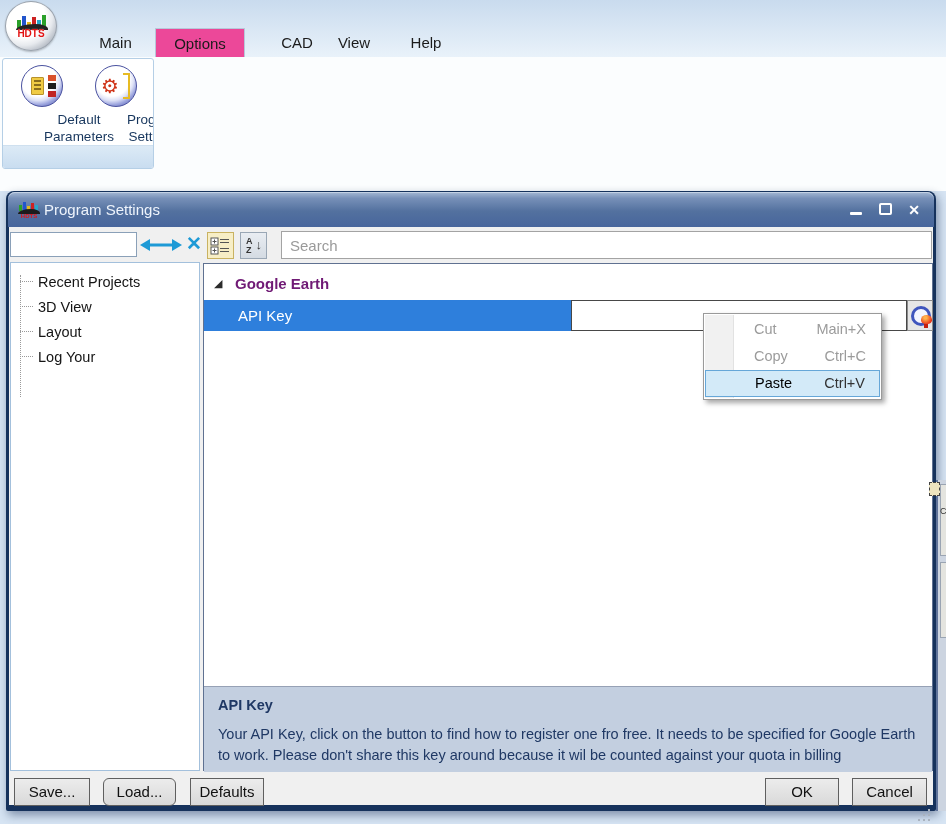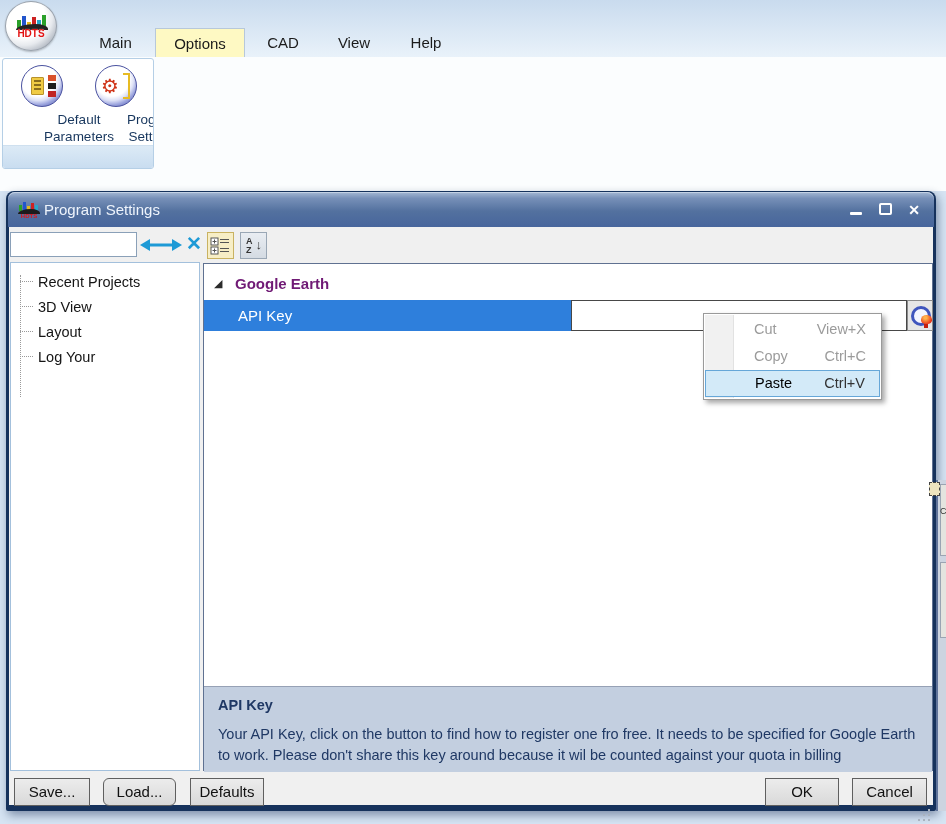--- a/index.html
+++ b/index.html
@@ -19,21 +19,21 @@
   .skyline { position:absolute; left:11px; top:11px; width:30px; height:16px; display:flex; align-items:flex-end; gap:1px; }
   .skyline i { display:block; width:4px; }
   .logo-road { position:absolute; left:10px; top:22px; width:32px; height:6px; background:#222;
                border-radius:60% 40% 0 0 / 100% 80% 0 0; }
   .logo-text { position:absolute; left:0; right:0; top:26px; text-align:center;
                font-size:10px; font-weight:bold; color:#e21212; letter-spacing:0;
                text-shadow:0 0 1px #fff; }
 
   .tabrow { top:28px; height:29px; font-size:15px; color:#1b1b1b; }
   .tab { position:absolute; top:0; height:29px; line-height:29px; text-align:center; cursor:pointer; }
-  .tab.selected { background:#fef9c3; border:1px solid #b7c8da; border-bottom:none; }
+  .tab.selected { background:#ec4899; border:1px solid #b7c8da; border-bottom:none; }
 
   #ribbon-group { left:2px; top:58px; width:152px; height:111px;
     border:1px solid #b5cfe6; border-radius:3px; background:#ffffff; overflow:hidden; }
   #ribbon-group .group-footer { position:absolute; left:0; bottom:0; width:100%; height:23px;
     background:linear-gradient(#dceaf6,#c9ddf0); border-top:1px solid #cfe0ef; }
   .ribbon-btn { position:absolute; top:2px; width:74px; height:84px; cursor:pointer; text-align:center; }
   .icon-circle { position:absolute; left:50%; transform:translateX(-50%); top:4px; width:42px; height:42px;
     border-radius:50%;
     background:radial-gradient(circle at 40% 32%, #ffffff 48%, #dde1f6 60%, #9aa3dd 72%, #5f68b5 88%, #474f9b 100%);
     border:1px solid #4a52a0; }
@@ -177,21 +177,21 @@
     <i style="height:9px;background:#28a7c8"></i>
       <i style="height:14px;background:#2aa02a"></i>
   </span>
   <span class="logo-road"></span>
   <span class="logo-text">HDTS</span>
 </div>
 
 <div class="abs tabrow" style="left:0;width:946px;">
   <span class="tab" style="left:88px;width:55px;">Main</span>
   <span class="tab selected" style="left:155px;width:90px;">Options</span>
-  <span class="tab" style="left:258px;width:50px;">CAD</span>
+  <span class="tab" style="left:272px;width:50px;">CAD</span>
   <span class="tab" style="left:330px;width:48px;">View</span>
   <span class="tab" style="left:403px;width:46px;">Help</span>
 </div>
 
 <div class="abs" id="ribbon-group">
   <div class="ribbon-btn" style="left:2px;">
     <span class="icon-circle">
       <span class="dp-doc">
           <i></i>
           <i></i>
@@ -278,20 +278,21 @@
           <line x1="12" y1="9.5" x2="21" y2="9.5" stroke="#555"></line>
         <line x1="12" y1="15.5" x2="21" y2="15.5" stroke="#555"></line>
           <line x1="12" y1="18.5" x2="21" y2="18.5" stroke="#555"></line>
       </svg>
     </div>
     <div class="tool-btn" id="btn-sort">
       <span class="sort-let a">A</span>
       <span class="sort-let z">Z</span>
       <span class="sort-arrow">↓</span>
     </div>
+    <input id="search-input" type="text" placeholder="Search" style="">
 
     <div id="grid-wrap">
       <div id="grid-area">
         <div id="cat-row">
           <span id="cat-expander">◢</span>
           <span id="cat-label">Google Earth</span>
         </div>
         <div id="prop-row">
           <div id="prop-name">API Key</div>
           <div id="prop-editor">
@@ -317,21 +318,21 @@
     <div class="dlg-btn" id="btn-ok">OK</div>
     <div class="dlg-btn" id="btn-cancel">Cancel</div>
     <div id="resize-grip"></div>
   </div>
 </div>
 
 <div class="abs" id="context-menu">
   <span class="gutter"></span>
   <div class="menu-item disabled">
     <span class="lbl">Cut</span>
-    <span class="sc">View+X</span>
+    <span class="sc">Main+X</span>
   </div>
   <div class="menu-item disabled">
     <span class="lbl">Copy</span>
     <span class="sc">Ctrl+C</span>
   </div>
   <div class="menu-item highlight">
     <span class="lbl">Paste</span>
     <span class="sc">Ctrl+V</span>
   </div>
 </div>

